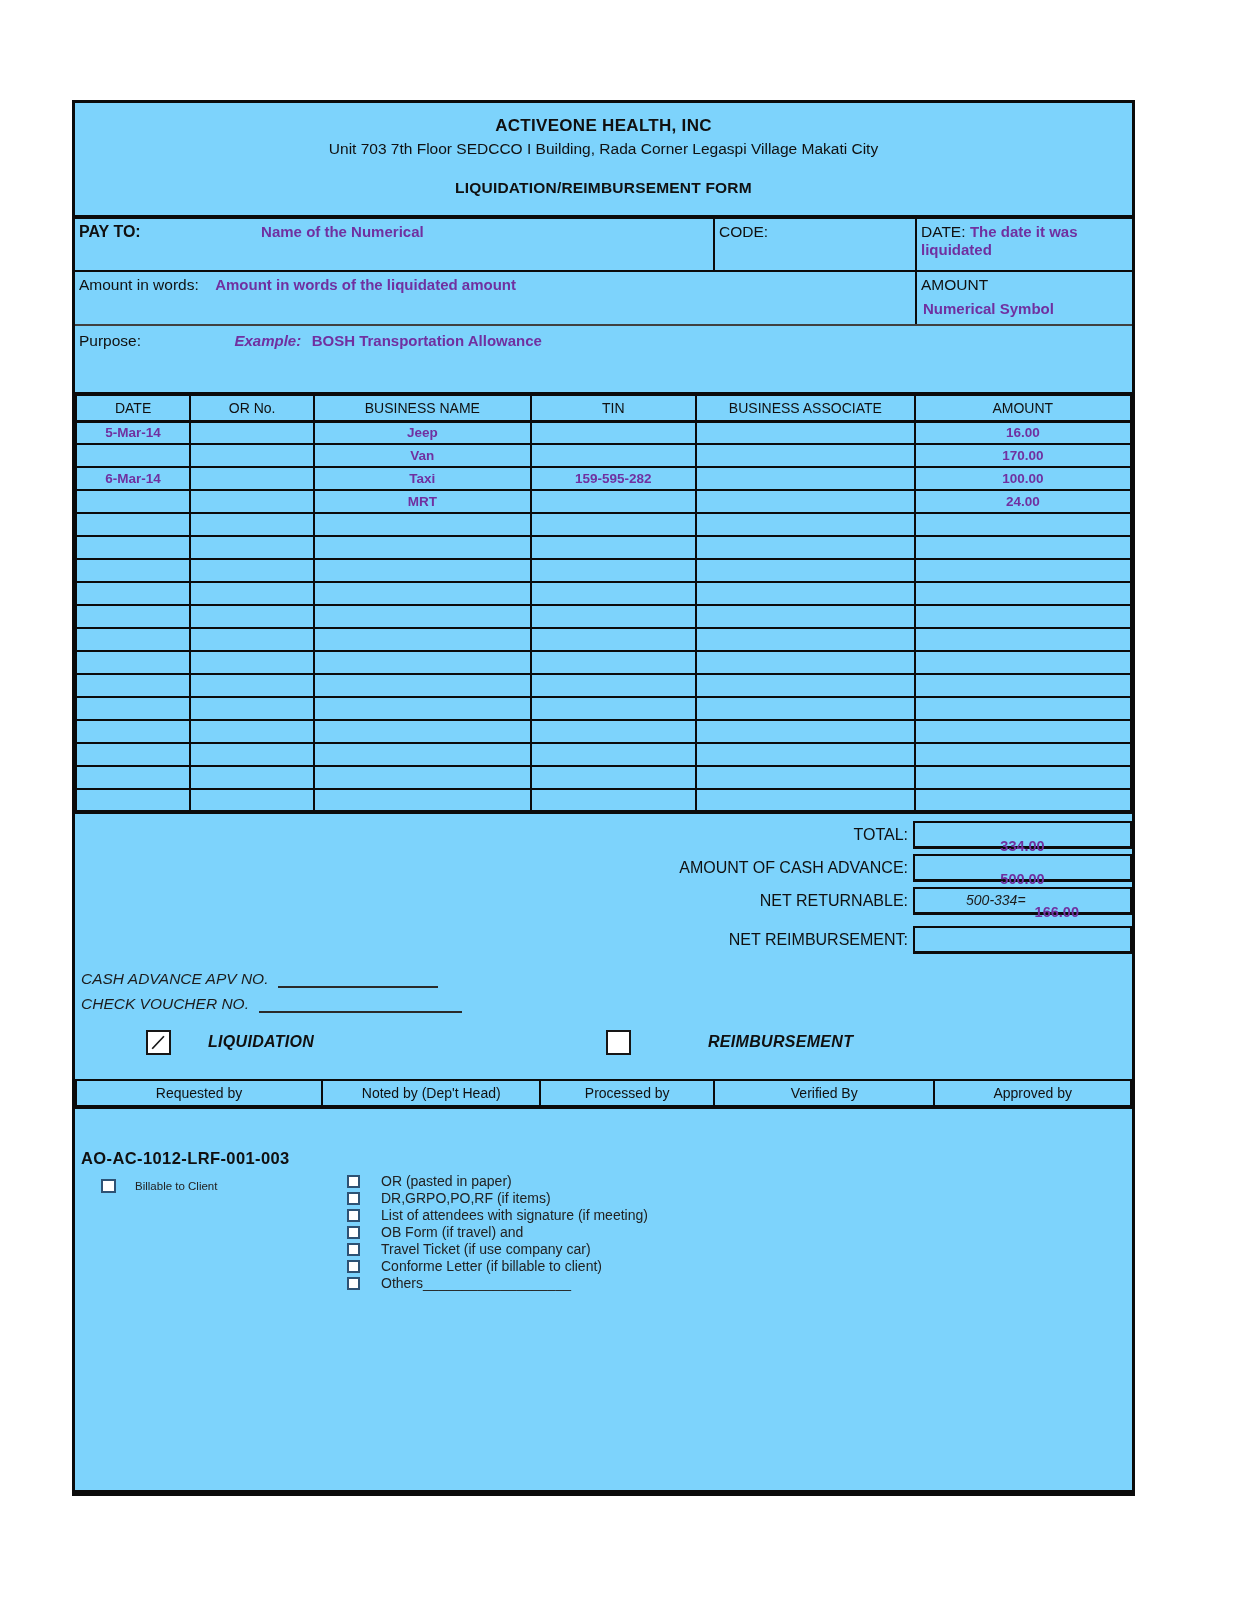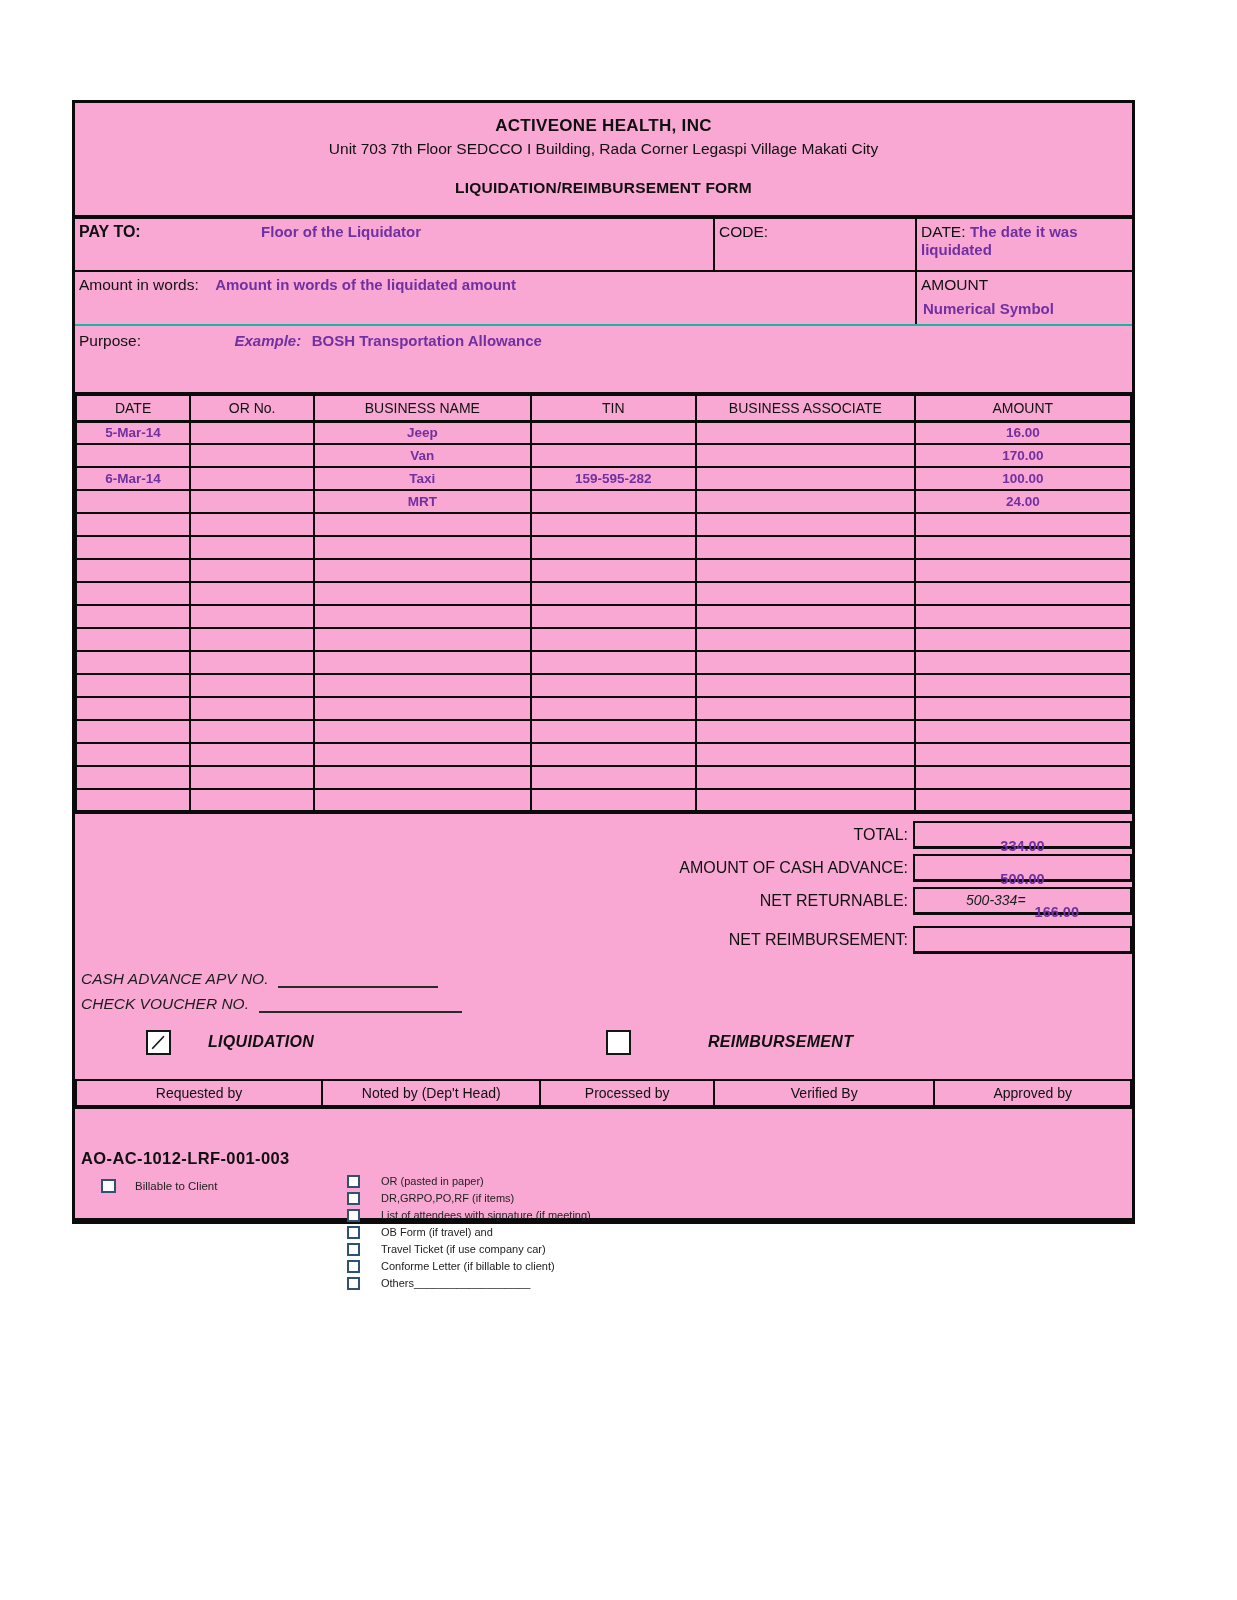--- a/index.html
+++ b/index.html
@@ -4,35 +4,35 @@
 <style>
   :root{
     --purple:#7030A0;
     --navy:#2E5274;
     --ink:#101010;
   }
   *{box-sizing:border-box;}
   html,body{margin:0;padding:0;background:#ffffff;}
   body{font-family:"Liberation Sans", sans-serif;color:var(--ink);}
   .page{position:relative;width:1237px;height:1600px;background:#fff;overflow:hidden;}
-  .form{position:absolute;left:72px;top:100px;width:1063px;height:1124px;
-        border:3px solid #0b0b0b;border-bottom:6px solid #0b0b0b;background:#f9a8d4;}
+  .form{position:absolute;left:72px;top:100px;width:1063px;height:1396px;
+        border:3px solid #0b0b0b;border-bottom:6px solid #0b0b0b;background:#7dd3fc;}
 
   
   .form-header{height:112px;padding-top:13px;text-align:center;}
   .company{font-size:17px;font-weight:bold;letter-spacing:.3px;}
   .address{font-size:15.5px;margin-top:4px;}
   .form-title{font-size:15.5px;font-weight:bold;margin-top:21px;letter-spacing:.2px;}
 
   
   .info{border-top:4px solid #0b0b0b;}
   .row{display:grid;}
   .row-payto{grid-template-columns:638px 202px 1fr;height:51px;}
   .row-amount{grid-template-columns:840px 1fr;height:54px;border-top:2px solid #0b0b0b;}
-  .row-purpose{height:68px;border-top:2px solid #14b8a6;padding:6px 4px 0 4px;}
+  .row-purpose{height:68px;border-top:2px solid #404040;padding:6px 4px 0 4px;}
   .cell{padding:4px 4px 0 4px;overflow:hidden;}
   .bl{border-left:2px solid #0b0b0b;}
   .lab{font-size:15.5px;}
   .lab-strong{font-size:16px;font-weight:bold;}
   .pv{color:var(--purple);font-weight:bold;font-size:15px;}
   .payto-value{margin-left:116px;}
   .aiw-value{margin-left:12px;}
   .date-cell .pv{font-size:15px;}
   .amount-cell .lab{display:block;}
   .amount-cell .pv{display:block;margin-top:6px;margin-left:2px;}
@@ -89,39 +89,39 @@
   
   .footer{position:relative;height:218px;text-align:right;}
   .form-code{position:absolute;left:6px;top:40px;font-size:16.5px;font-weight:bold;letter-spacing:.4px;}
   .billable{position:absolute;left:26px;top:70px;display:flex;align-items:center;}
   .cb{width:13px;height:13px;border:2px solid var(--navy);background:#fff;flex:none;}
   .billable .cb{width:15px;height:14px;}
   .billable-label{font-size:11.5px;color:#222;margin-left:19px;}
   .checklist{position:absolute;left:272px;top:64px;}
   .check-item{display:flex;align-items:center;height:16px;margin-bottom:1px;}
   .check-item .cb{margin-right:21px;}
-  .check-label{font-size:11px;color:#222;white-space:pre;}
+  .check-label{font-size:14px;color:#222;white-space:pre;}
 </style>
 </head>
 <body>
 
 <div class="page">
   <div class="form">
 
     <div class="form-header">
       <div class="company">ACTIVEONE HEALTH, INC</div>
       <div class="address">Unit 703 7th Floor SEDCCO I Building, Rada Corner Legaspi Village Makati City</div>
       <div class="form-title">LIQUIDATION/REIMBURSEMENT FORM</div>
     </div>
 
     <div class="info">
       <div class="row row-payto">
         <div class="cell">
           <span class="lab-strong">PAY TO:</span>
-          <span class="pv payto-value">Floor of the Liquidator</span>
+          <span class="pv payto-value">Name of the Numerical</span>
         </div>
         <div class="cell bl">
           <span class="lab">CODE:</span>
         </div>
         <div class="cell bl date-cell">
           <span class="lab">DATE:</span>
           <span class="pv">The date it was liquidated</span>
         </div>
       </div>
       <div class="row row-amount">

